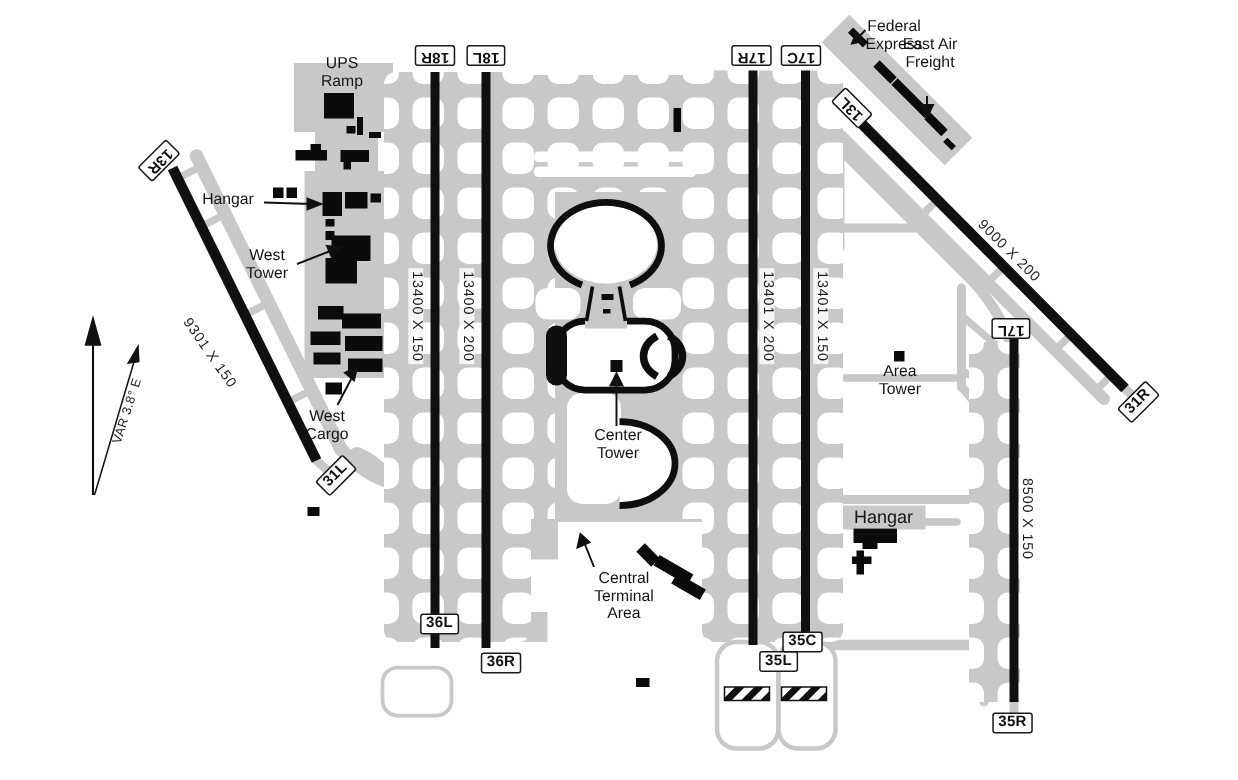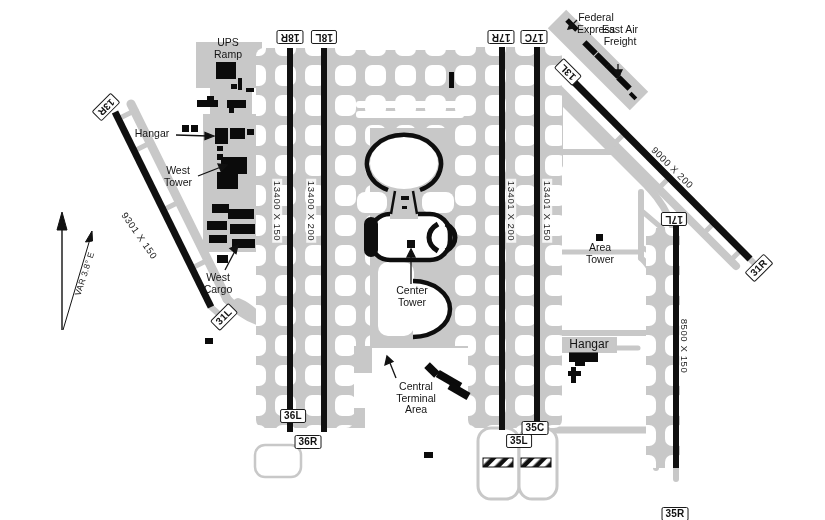--- a/index.html
+++ b/index.html
@@ -234,24 +234,24 @@
   <div class="lbl rwy" style="left:106px;top:107px;--r:135deg">13R</div>
   <div class="lbl rwy" style="left:290px;top:37px;--r:180deg">18R</div>
   <div class="lbl rwy" style="left:324px;top:37px;--r:180deg">18L</div>
   <div class="lbl rwy" style="left:501px;top:37px;--r:180deg">17R</div>
   <div class="lbl rwy" style="left:534px;top:37px;--r:180deg">17C</div>
   <div class="lbl rwy" style="left:568px;top:72px;--r:-135deg">13L</div>
   <div class="lbl rwy" style="left:674px;top:219px;--r:180deg">17L</div>
   <div class="lbl rwy" style="left:759px;top:268px;--r:-45deg">31R</div>
   <div class="lbl rwy" style="left:224px;top:317px;--r:-45deg">31L</div>
   <div class="lbl rwy" style="left:293px;top:416px">36L</div>
-  <div class="lbl rwy" style="left:308px;top:442px">36R</div>
+  <div class="lbl rwy" style="left:334px;top:442px">36R</div>
   <div class="lbl rwy" style="left:519px;top:441px">35L</div>
   <div class="lbl rwy" style="left:535px;top:428px">35C</div>
-  <div class="lbl rwy" style="left:675px;top:514px">35R</div>
+  <div class="lbl rwy" style="left:675px;top:482px">35R</div>
 
   <div class="lbl dim" style="left:277px;top:211px;--r:90deg">13400 X 150</div>
   <div class="lbl dim" style="left:311px;top:211px;--r:90deg">13400 X 200</div>
   <div class="lbl dim" style="left:511px;top:211px;--r:90deg">13401 X 200</div>
   <div class="lbl dim" style="left:547px;top:211px;--r:90deg">13401 X 150</div>
   <div class="lbl dim" style="left:684px;top:346px;--r:90deg">8500 X 150</div>
   <div class="lbl dim" style="left:139px;top:236px;--r:55deg">9301 X 150</div>
   <div class="lbl dim" style="left:672px;top:168px;--r:45deg">9000 X 200</div>
 
   <div class="lbl fac" style="left:228px;top:49px">UPS

